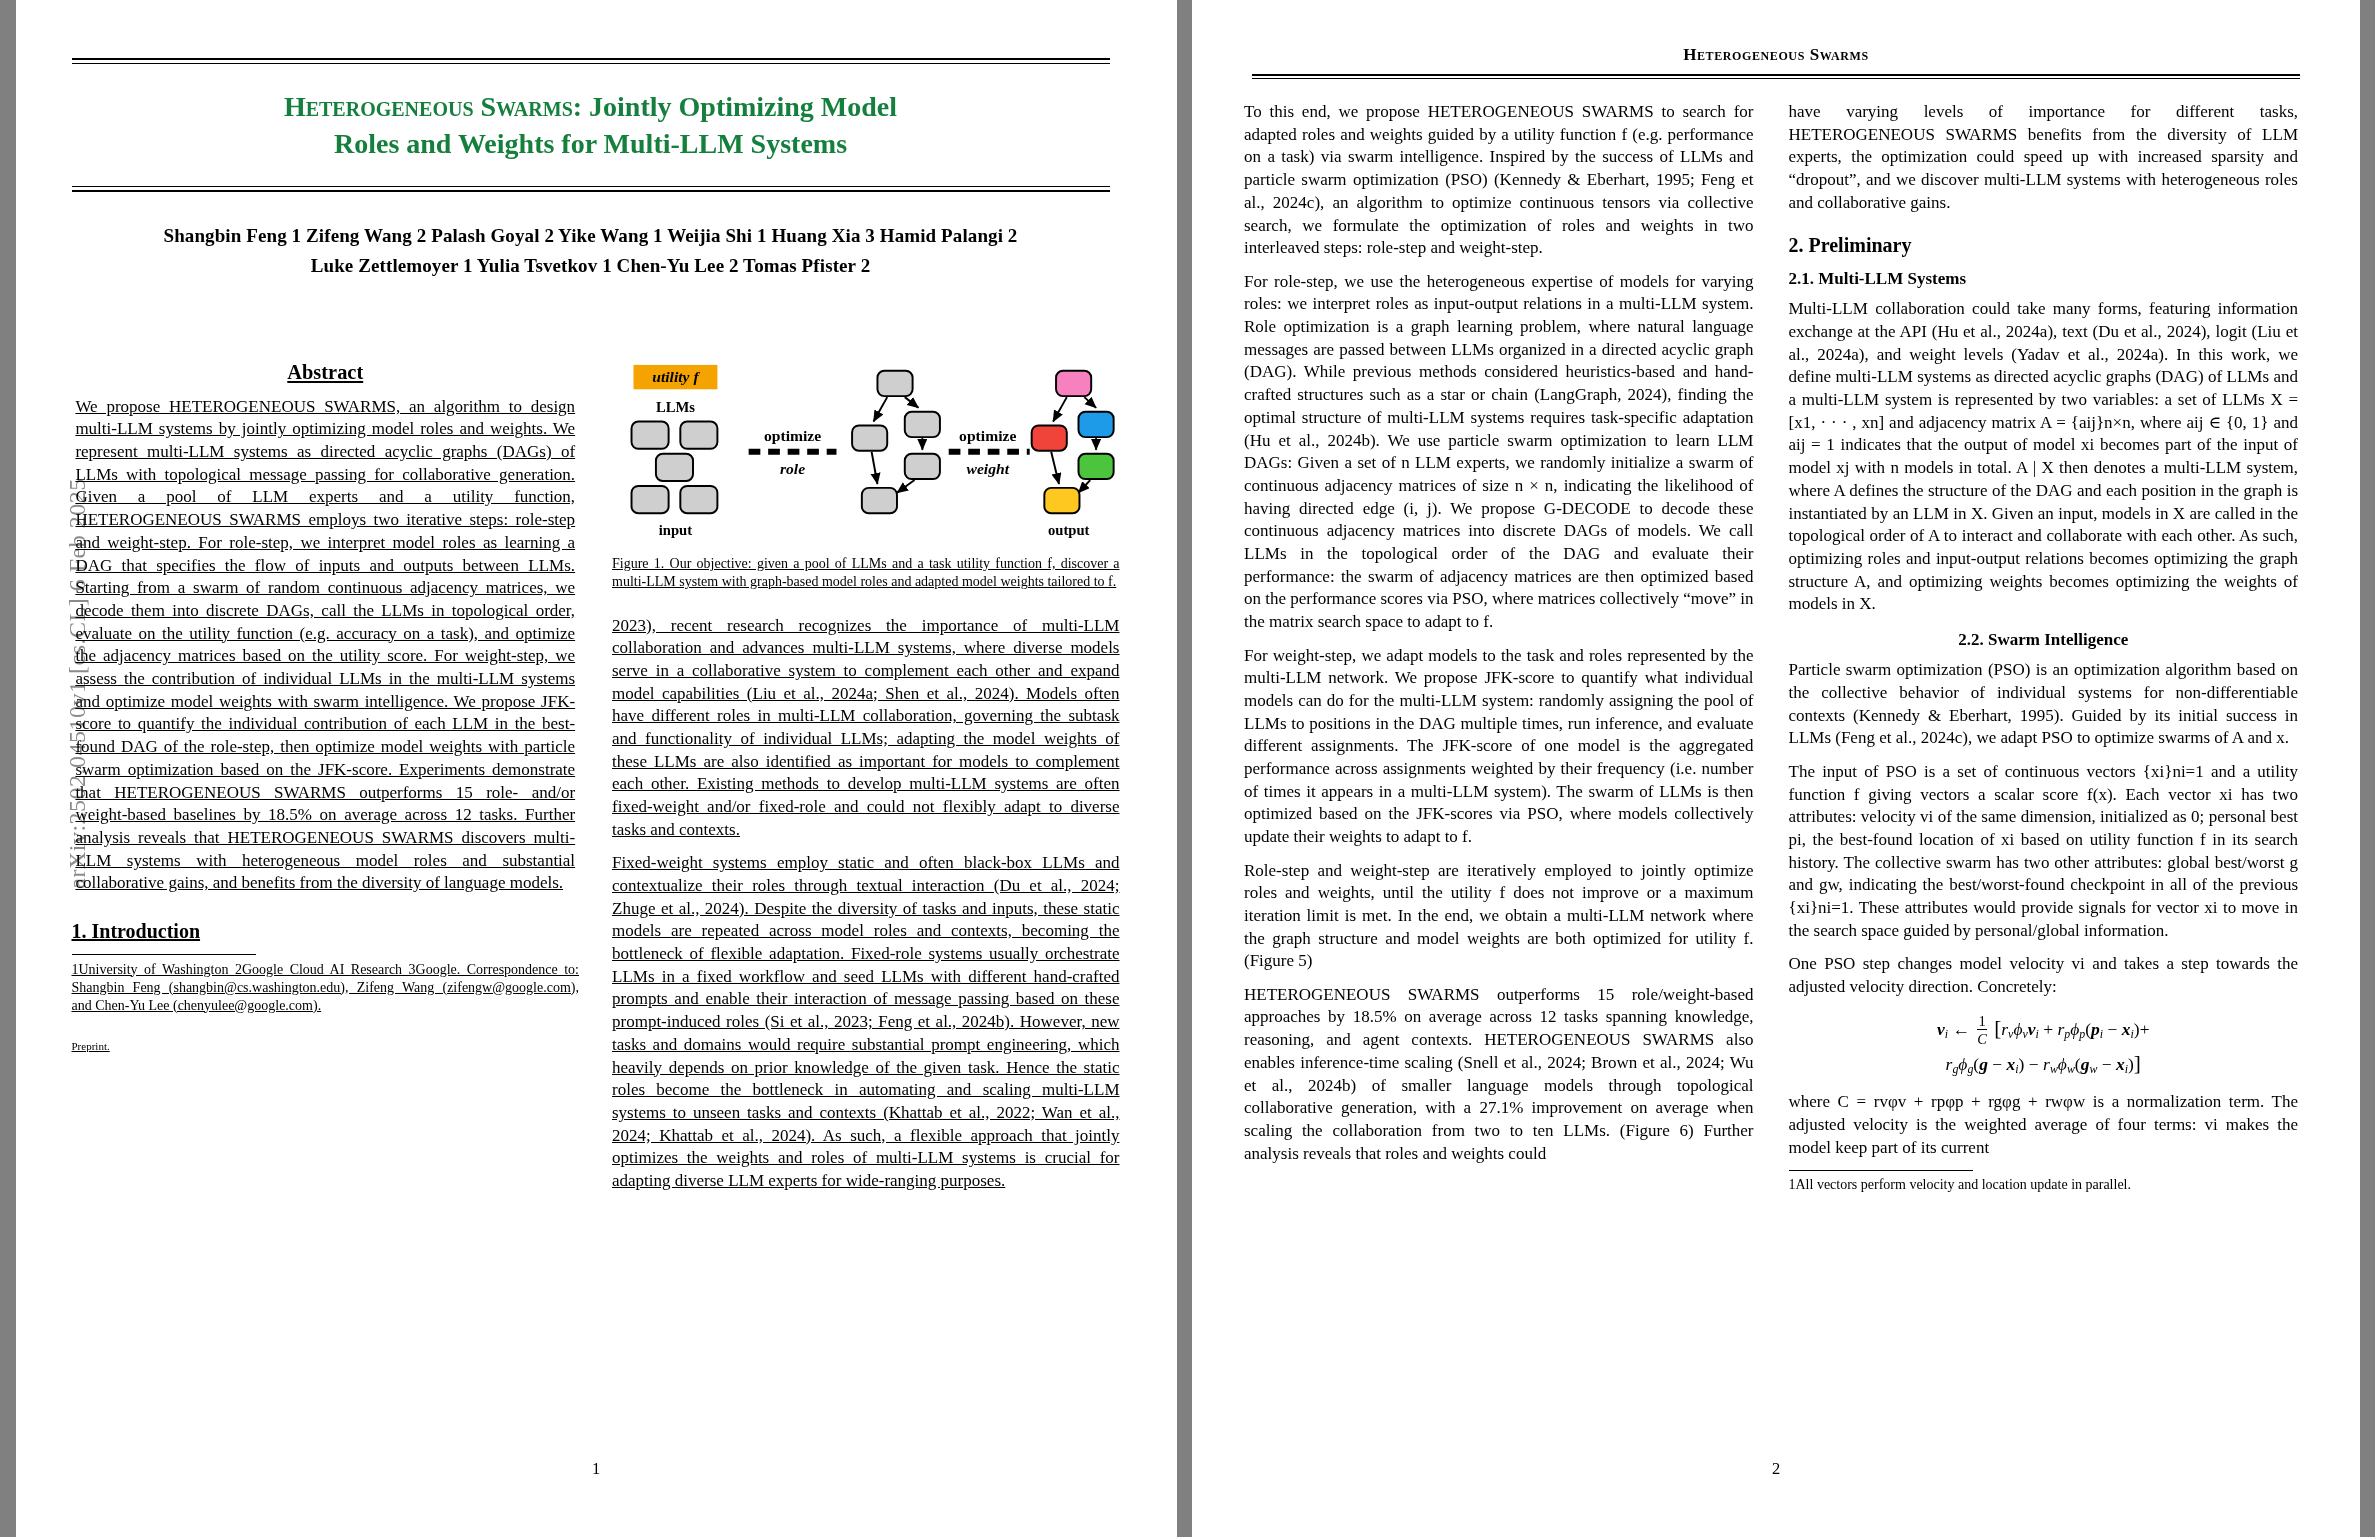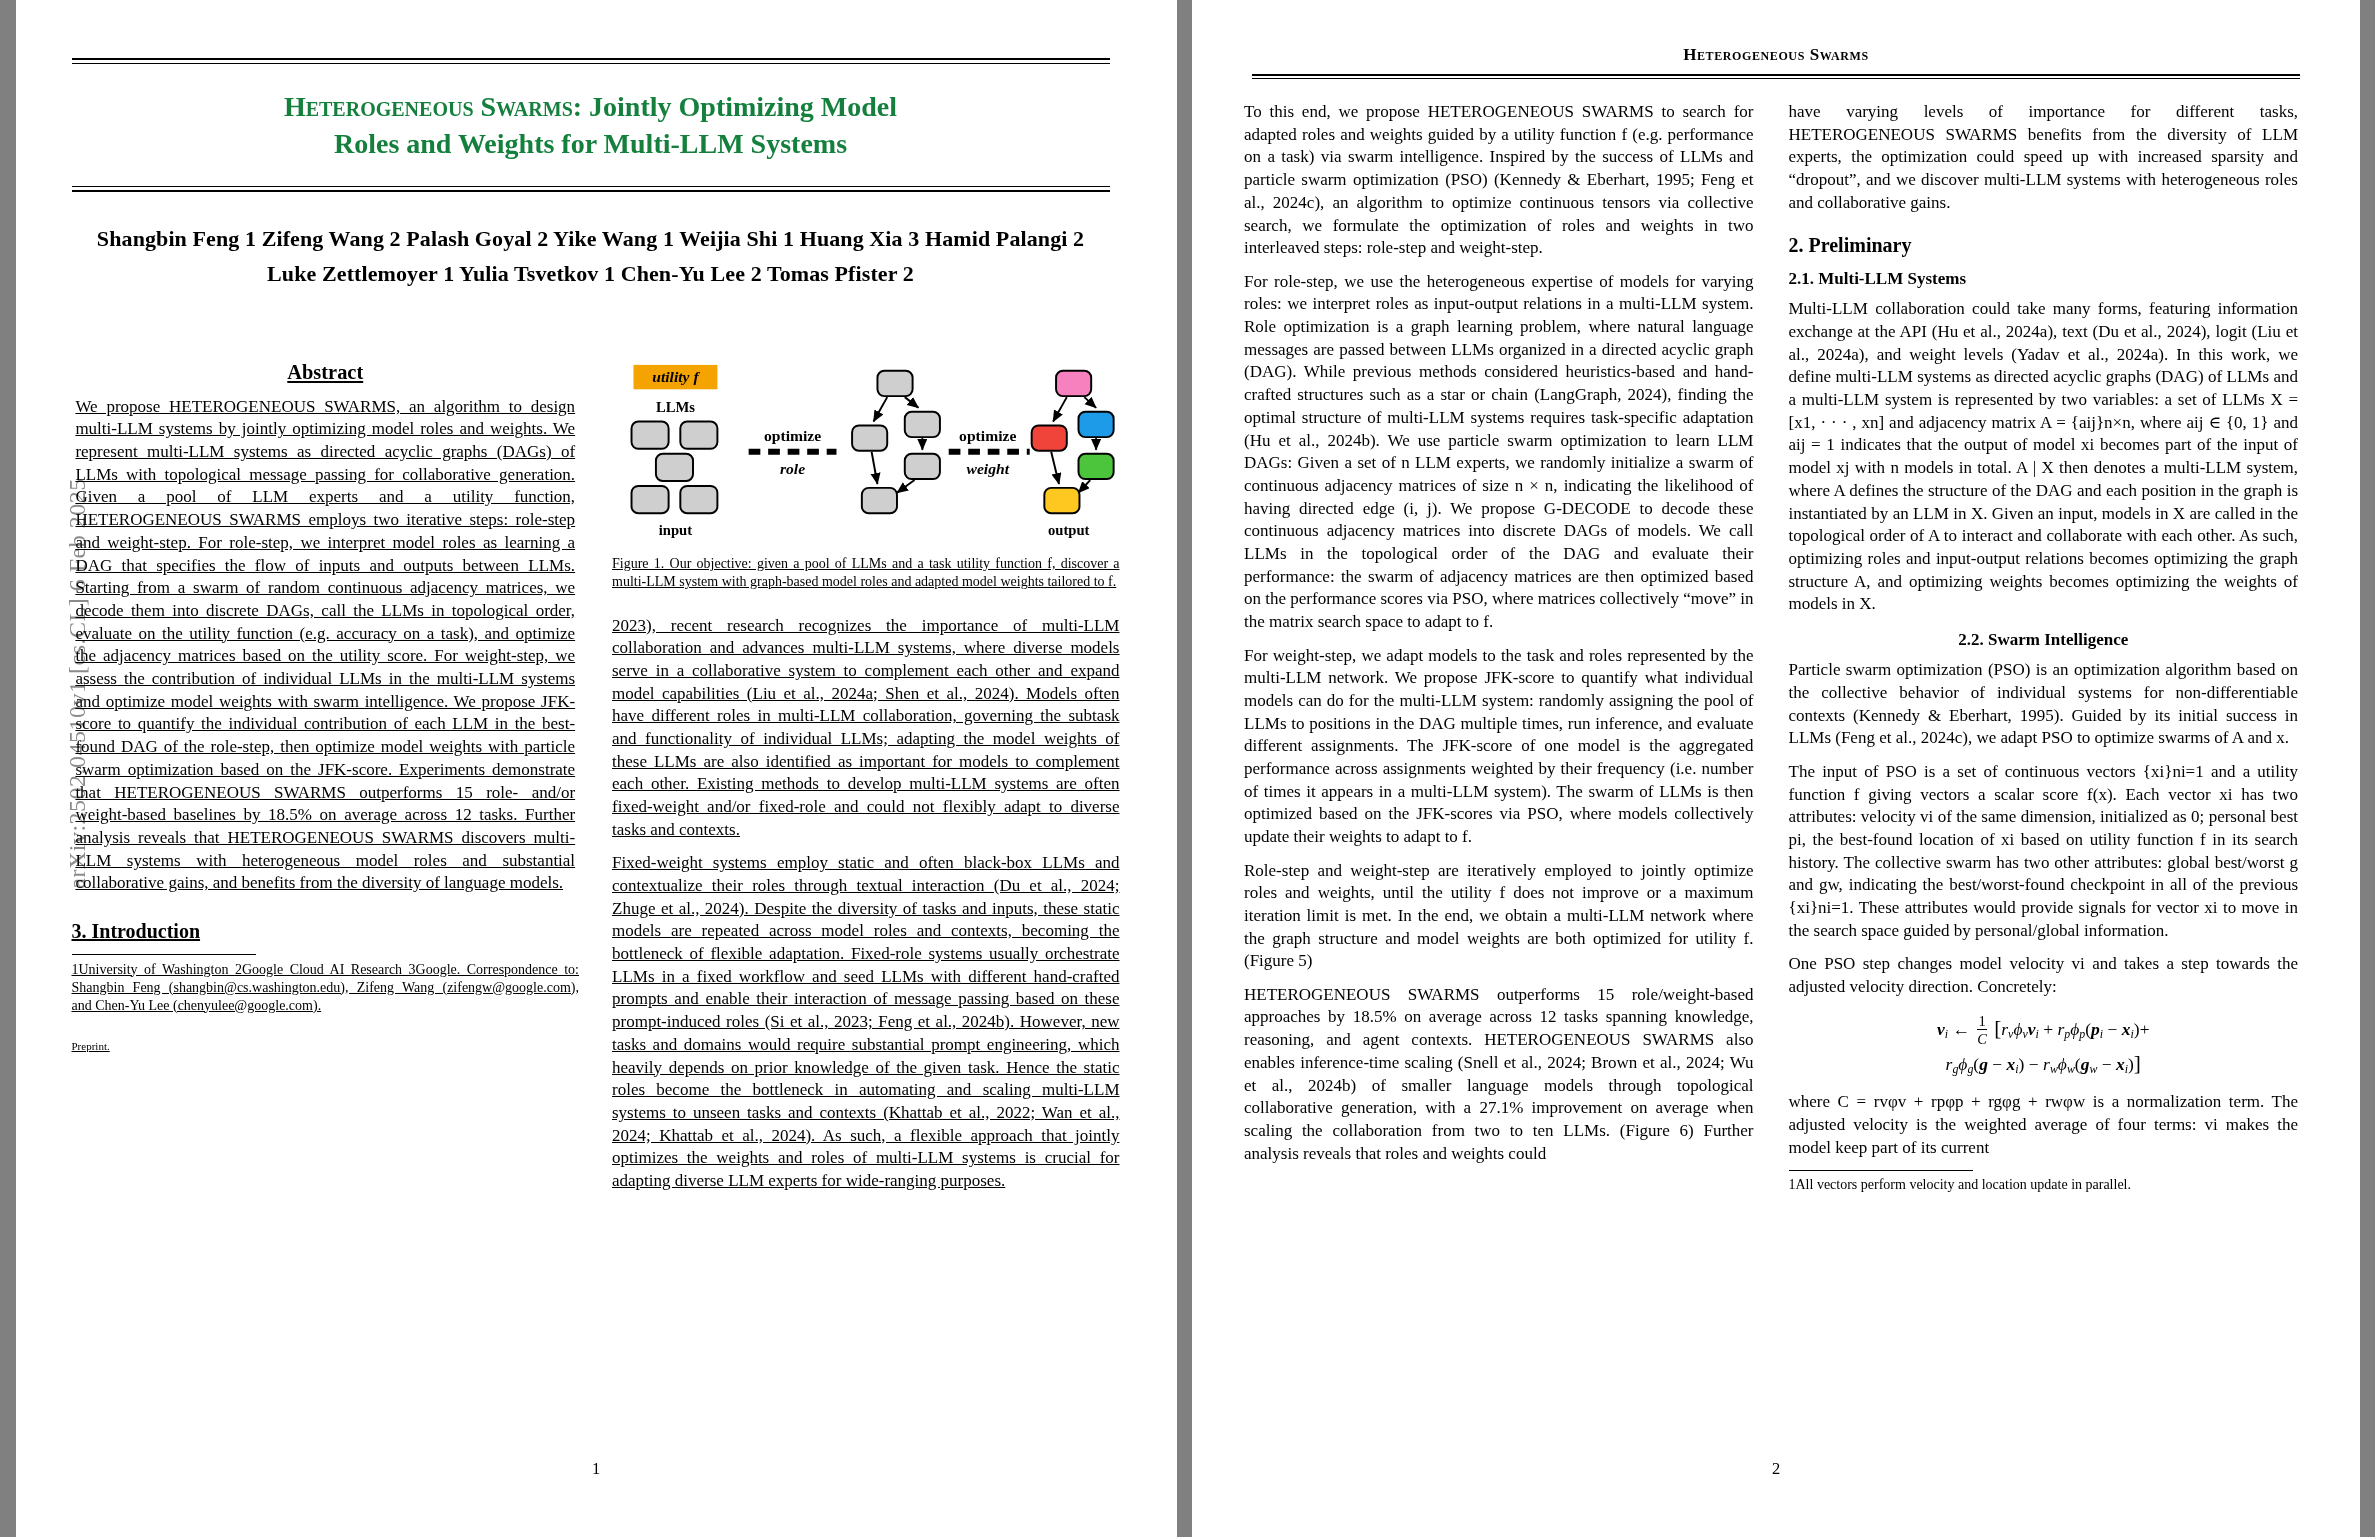--- a/index.html
+++ b/index.html
@@ -24,21 +24,21 @@
   .rule-top{border-top:2.9px solid #000;border-bottom:1px solid #000;height:2.9px;width:100%;}
   .rule-bot{border-top:1px solid #000;border-bottom:2.9px solid #000;height:2.9px;width:100%;}
 
   .title{
     text-align:center;font-weight:bold;font-size:28px;line-height:1.32;
     padding:25px 39px 23px 39px;color:#15803d;
   }
   .sc{font-variant:small-caps;}
 
   .authors{
-    text-align:center;font-weight:bold;font-size:22px;line-height:1.62;
+    text-align:center;font-weight:bold;font-size:19px;line-height:1.62;
     padding:29px 7.8px 0 7.8px;letter-spacing:0.1px;font-family:Liberation Serif, serif;
   }
 
   
   .p1-cols{position:absolute;left:56px;top:291px;width:1048px;display:flex;gap:33px;text-decoration:underline;}
   .col{width:calc(50% - 16.5px);}
   .abs-head{text-align:center;font-weight:bold;font-size:20.4px;margin:0 0 11.6px 0;}
   .abs-body{font-size:17px;line-height:1.336;text-align:justify;hyphens:auto;padding:0 3.9px;}
 
   p.body{font-size:17px;line-height:1.336;text-align:justify;margin:0 0 10.7px 0;hyphens:auto;}
@@ -99,21 +99,21 @@
         <span>Luke Zettlemoyer 1   Yulia Tsvetkov 1   Chen-Yu Lee 2   Tomas Pfister 2</span>
       </div>
     </div>
 
     <div class="p1-cols" style="top:361px;">
 
       <div class="col">
         <div class="abs-head">Abstract</div>
         <div class="abs-body">We propose HETEROGENEOUS SWARMS, an algorithm to design multi-LLM systems by jointly optimizing model roles and weights. We represent multi-LLM systems as directed acyclic graphs (DAGs) of LLMs with topological message passing for collaborative generation. Given a pool of LLM experts and a utility function, HETEROGENEOUS SWARMS employs two iterative steps: role-step and weight-step. For role-step, we interpret model roles as learning a DAG that specifies the flow of inputs and outputs between LLMs. Starting from a swarm of random continuous adjacency matrices, we decode them into discrete DAGs, call the LLMs in topological order, evaluate on the utility function (e.g. accuracy on a task), and optimize the adjacency matrices based on the utility score. For weight-step, we assess the contribution of individual LLMs in the multi-LLM systems and optimize model weights with swarm intelligence. We propose JFK-score to quantify the individual contribution of each LLM in the best-found DAG of the role-step, then optimize model weights with particle swarm optimization based on the JFK-score. Experiments demonstrate that HETEROGENEOUS SWARMS outperforms 15 role- and/or weight-based baselines by 18.5% on average across 12 tasks. Further analysis reveals that HETEROGENEOUS SWARMS discovers multi-LLM systems with heterogeneous model roles and substantial collaborative gains, and benefits from the diversity of language models.</div>
 
-        <div class="sec-h" style="margin-top:25px;">3. Introduction</div>
+        <div class="sec-h" style="margin-top:25px;">1. Introduction</div>
 
         <div class="fn-rule"></div>
         <div class="fn">1University of Washington 2Google Cloud AI Research 3Google.  Correspondence to: Shangbin Feng (shangbin@cs.washington.edu), Zifeng Wang (zifengw@google.com), and Chen-Yu Lee (chenyulee@google.com).</div>
         <div class="preprint">Preprint.</div>
       </div>
 
       <div class="col">
 
         <div class="figwrap">
           <svg class="fig-svg" viewBox="0 0 520 185">

